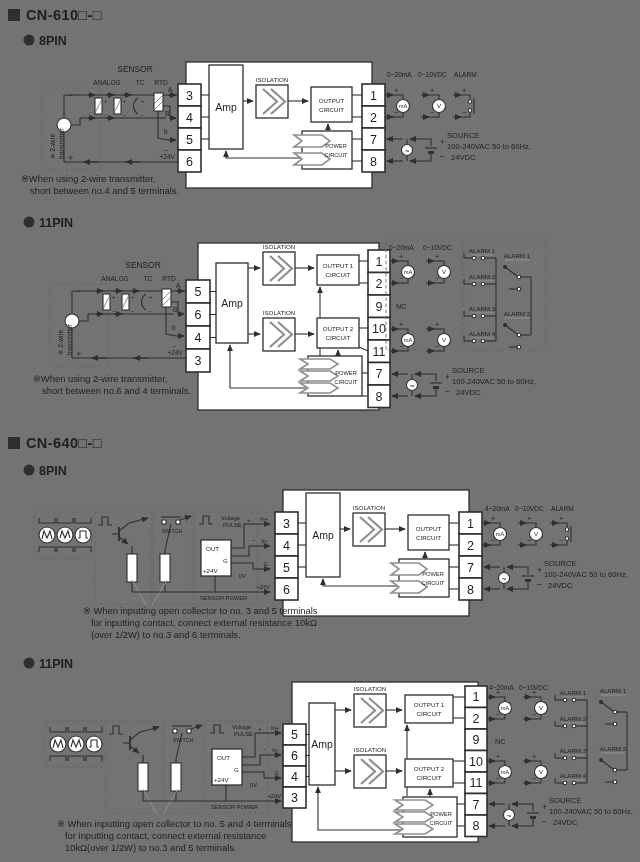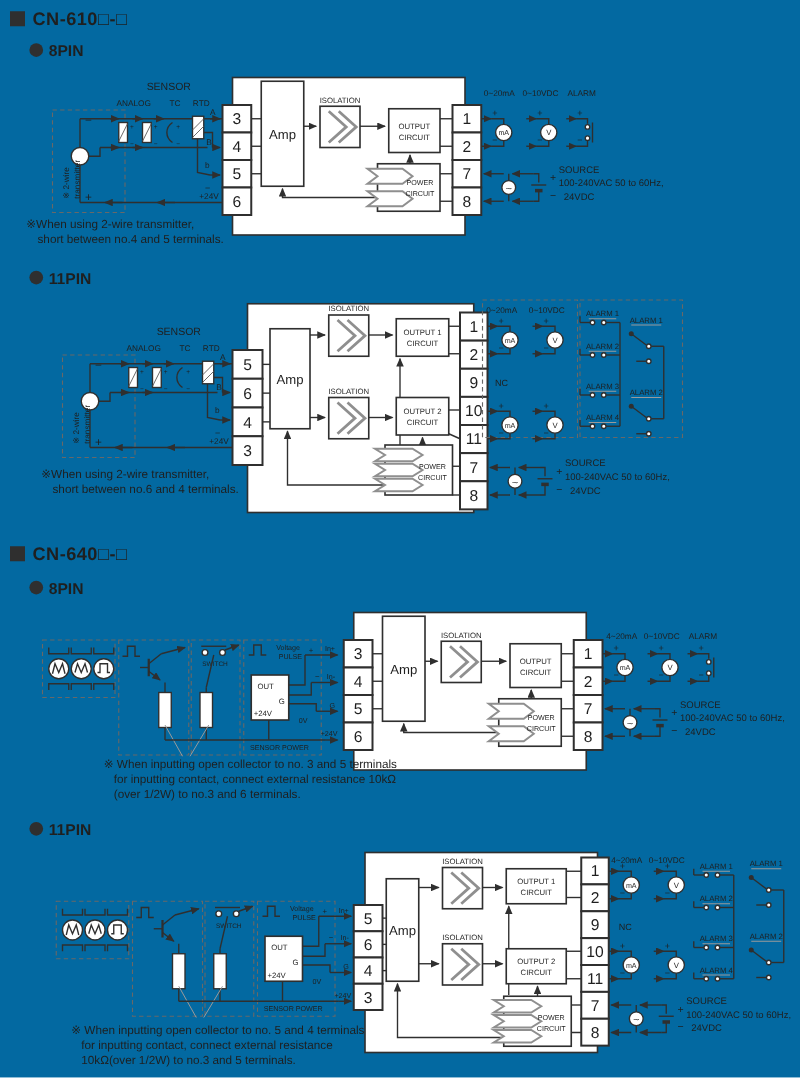--- a/index.html
+++ b/index.html
@@ -1,16 +1,16 @@
 <!DOCTYPE html>
 <html><head>
 <meta charset="utf-8">
 <style>
   html,body{margin:0;padding:0;background:#ffffff}
-  .page{position:relative;width:640px;height:862px;background:#0369a1;overflow:hidden}
+  .page{position:relative;width:640px;height:862px;background:#737373;overflow:hidden}
   svg text{font-family:"Liberation Sans","DejaVu Sans",sans-serif;fill:#1f1f1f}
   .ln{stroke:#2f2f2f;stroke-width:1.1;fill:none}
   .lnw{stroke:#2f2f2f;stroke-width:1.1;fill:#fff}
   .bx{fill:#fff;stroke:#2f2f2f;stroke-width:1.3}
   .term{fill:#fff;stroke:#2f2f2f;stroke-width:1.6}
   .dsh{fill:none;stroke:#686868;stroke-width:0.9;stroke-dasharray:3.5 2.6}
   .chv{fill:none;stroke:#8f8f8f;stroke-width:2.2}
   .band{fill:#fff;stroke:#8f8f8f;stroke-width:1.6}
   .thin{stroke:#9a9a9a;stroke-width:0.8;fill:none}
   .hat{stroke:#555;stroke-width:0.7;fill:none}

